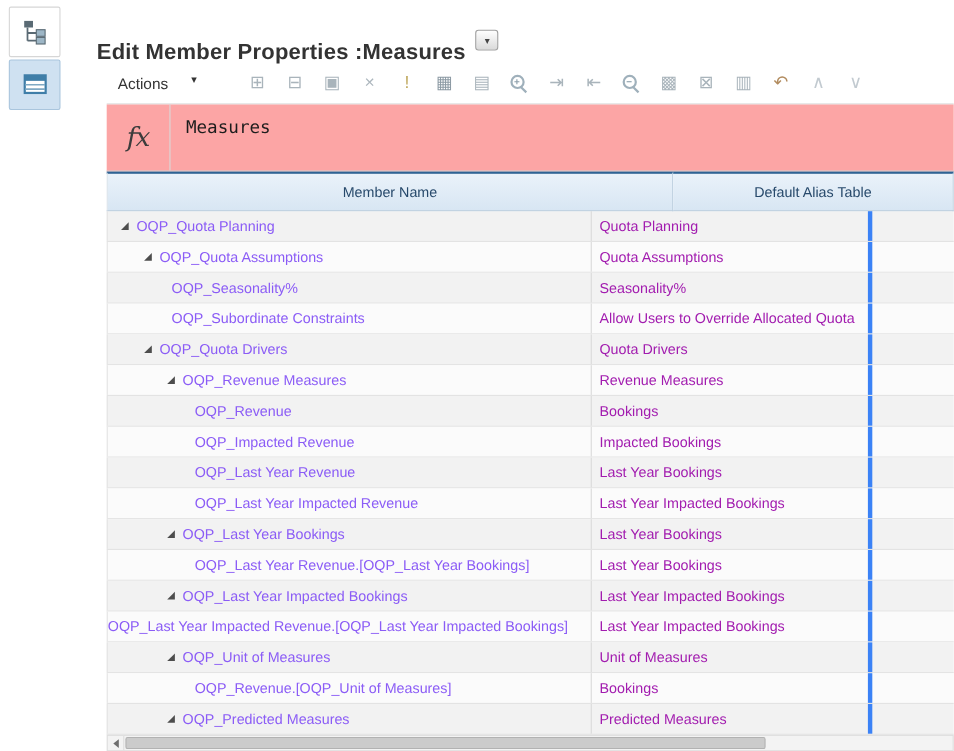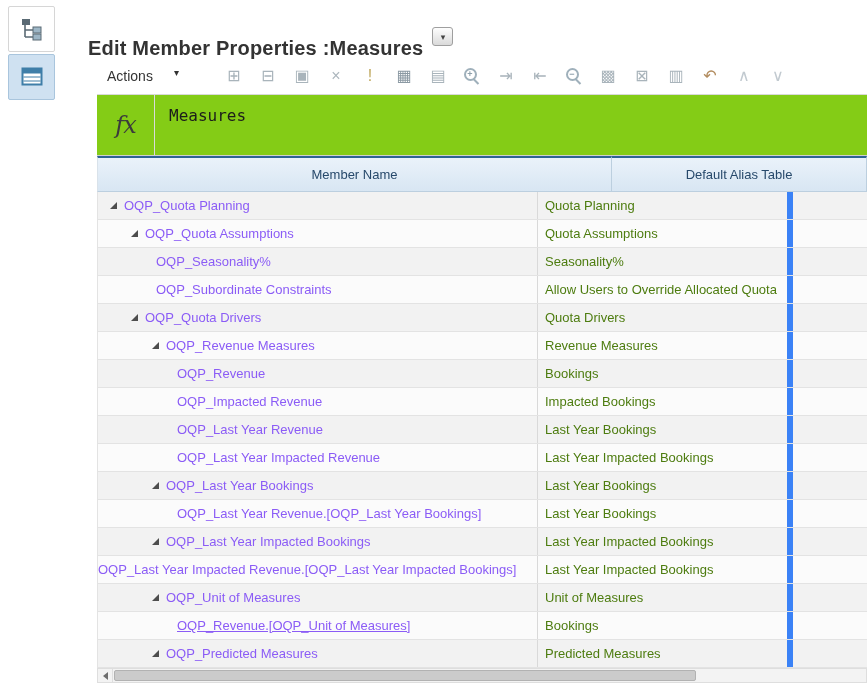--- a/index.html
+++ b/index.html
@@ -37,21 +37,21 @@
   .tools { margin-left:45px; display:flex; align-items:center; gap:14px; }
   .tool { font-size:16px; line-height:20px; width:20px; height:20px; text-align:center; color:#a9b4bb; cursor:default; }
   .mag { position:relative; }
   .mag .lens { position:absolute; left:2px; top:2px; width:9px; height:9px; border:2px solid #9fb0bb; border-radius:50%; }
   .mag .handle { position:absolute; left:13px; top:12px; width:2px; height:7px; background:#9fb0bb; transform:rotate(-45deg); }
   .mag .sign { position:absolute; left:2px; top:2px; width:12px; font-size:9px; font-weight:bold; color:#8ea0ac; line-height:13px; text-align:center; }
 
   
   .formula {
     position:absolute; left:97px; top:95px; width:770px; height:61px; box-sizing:border-box;
-    border-bottom:1px solid #cfcfcf; display:flex; background:#84cc16;
+    border-bottom:1px solid #cfcfcf; display:flex; background:#fca5a5;
   }
   .fxbox {
     width:58px; box-sizing:border-box; border-right:1px solid #dadada;
     display:flex; align-items:center; justify-content:center;
     font-family:"DejaVu Serif", serif; font-style:italic; font-size:24px; color:#3c3c3c; letter-spacing:-1px;
   }
   .fvalue { padding:11px 0 0 14px; font-family:"DejaVu Sans Mono", monospace; font-size:16px; color:#1c1c1c; }
 
   
   .grid { position:absolute; left:97px; top:156px; width:770px; }
@@ -63,21 +63,21 @@
     font-size:13px; color:#27496b; cursor:pointer;
   }
   .th:first-child { border-left:1px solid #d9e2ea; }
   .th-member { width:515px; }
   .th-alias { width:255px;text-align:center; }
 
   .tr { display:flex; height:28px; box-sizing:border-box; background:#fbfbfb; border-bottom:1px solid #e3e3e3; }
   .tr.alt { background:#f2f2f2; }
   .td { box-sizing:border-box; display:flex; align-items:center; font-size:13px; overflow:hidden; white-space:nowrap; }
   .td-member { width:441px; color:#8b5cf6; border-left:1px solid #e3e3e3; border-right:1px solid #d9d9d9; }
-  .td-alias { width:255px; color:#4d7c0f; padding-left:7px; border-right:6px solid #3b82f6; }
+  .td-alias { width:255px; color:#a21caf; padding-left:7px; border-right:4px solid #3b82f6; }
   .tri { width:0; height:0; border-bottom:7px solid #4d4d4d; border-left:7px solid transparent; margin-right:7px; flex:none; cursor:pointer; }
 
   
   .hscroll {
     position:absolute; left:97px; top:668px; width:770px; height:15px; box-sizing:border-box;
     background:#f3f3f3; border:1px solid #dedede;
   }
   .h-arrow {
     position:absolute; left:0; top:0; width:15px; height:13px; box-sizing:border-box;
     border-right:1px solid #dedede; display:flex; align-items:center; justify-content:center; cursor:pointer;
@@ -289,21 +289,21 @@
       <div class="tr alt">
     <div class="td td-member" style="padding-left: 54px;">
       <span class="tri"></span>
       <span>OQP_Unit of Measures</span>
     </div>
     <div class="td td-alias">
       <span>Unit of Measures</span>
     </div>
   </div>
       <div class="tr">
-    <div class="td td-member" style="padding-left: 79px; text-decoration: underline;">
+    <div class="td td-member" style="padding-left: 79px;">
 
       <span>OQP_Revenue.[OQP_Unit of Measures]</span>
     </div>
     <div class="td td-alias">
       <span>Bookings</span>
     </div>
   </div>
       <div class="tr alt">
     <div class="td td-member" style="padding-left: 54px;">
       <span class="tri"></span>

